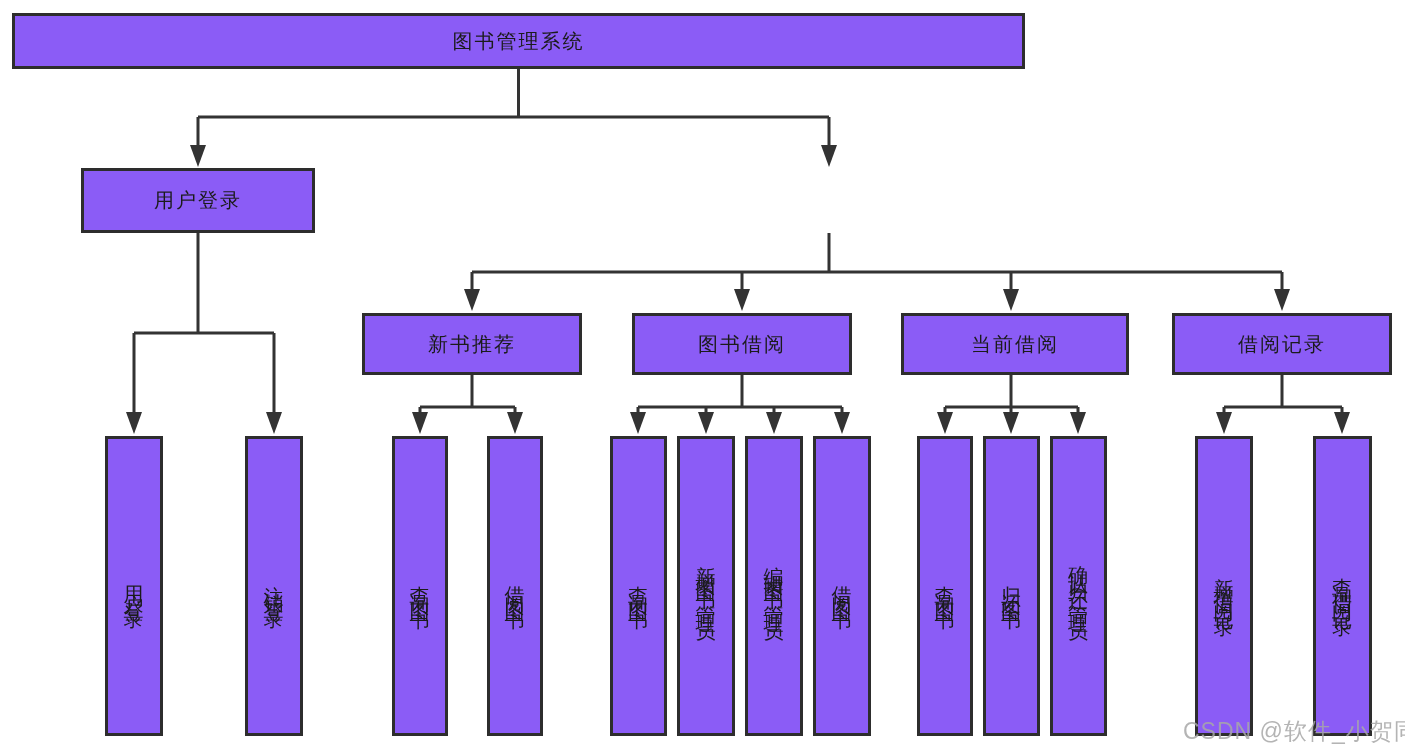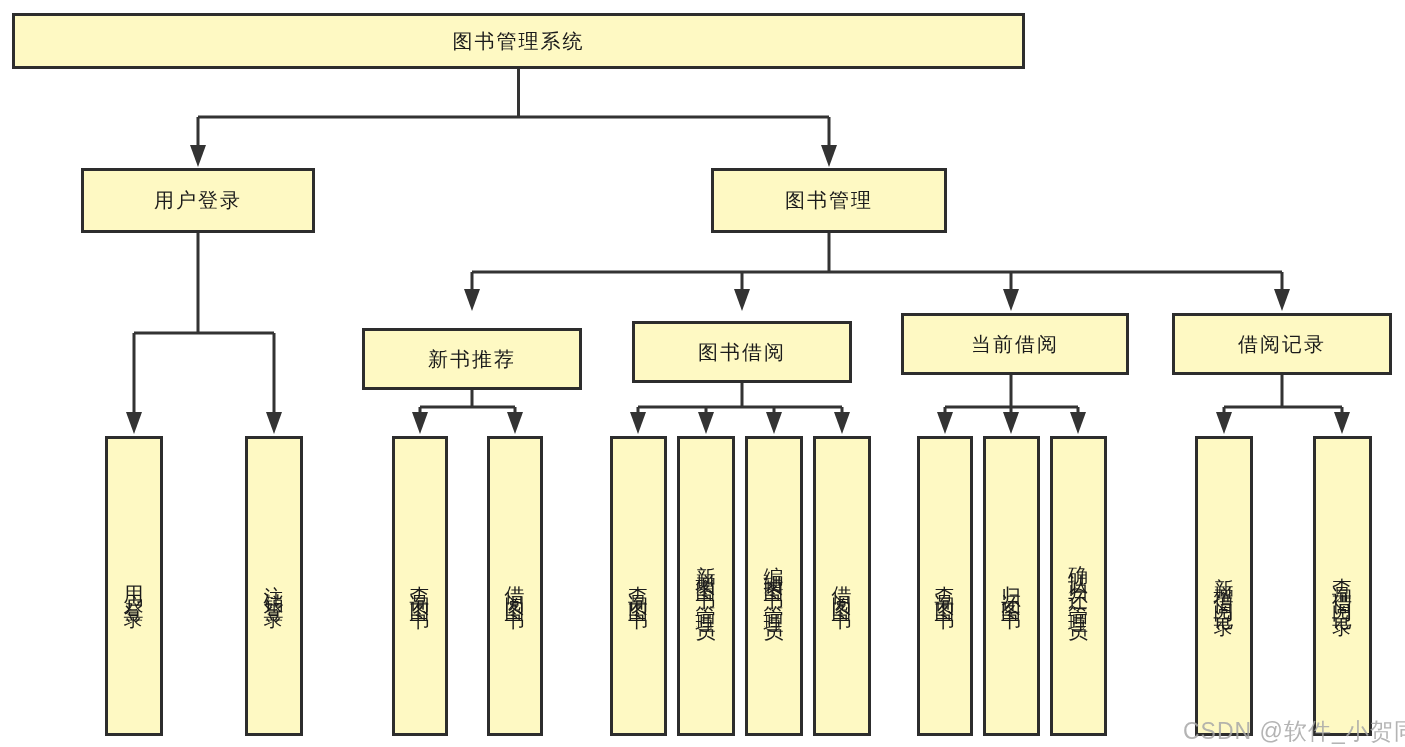--- a/index.html
+++ b/index.html
@@ -18,21 +18,21 @@
   #connectors {
     position: absolute;
     left: 0;
     top: 0;
     z-index: 1;
   }
   .box {
     position: absolute;
     box-sizing: border-box;
     border: 3px solid #2d2d2d;
-    background: #fef9c3;
+    background: #8b5cf6;
     display: flex;
     align-items: center;
     justify-content: center;
     z-index: 2;
     color: #1b1b1b;
   }
   .hlabel {
     font-size: 20px;
     letter-spacing: 2px;
     white-space: nowrap;
@@ -111,28 +111,25 @@
     <polygon class="arrow" points="1342,434 1334,412 1350,412"></polygon>
   </svg>
 
   <div class="box" style="left:12px; top:13px; width:1013px; height:56px;">
     <span class="hlabel">图书管理系统</span>
   </div>
 
   <div class="box" style="left:81px; top:168px; width:234px; height:65px;">
     <span class="hlabel">用户登录</span>
   </div>
-  <div class="box" style="left:711px; top:168px; width:236px; height:65px;">
-    <span class="hlabel">图书管理</span>
-  </div>
 
-  <div class="box" style="left:362px; top:328px; width:220px; height:62px;">
+  <div class="box" style="left:362px; top:313px; width:220px; height:62px;">
     <span class="hlabel">新书推荐</span>
   </div>
-  <div class="box" style="left:632px; top:313px; width:220px; height:62px;margin-top:8px;">
+  <div class="box" style="left:632px; top:313px; width:220px; height:62px;">
     <span class="hlabel">图书借阅</span>
   </div>
   <div class="box" style="left:901px; top:313px; width:228px; height:62px;">
     <span class="hlabel">当前借阅</span>
   </div>
   <div class="box" style="left:1172px; top:313px; width:220px; height:62px;">
     <span class="hlabel">借阅记录</span>
   </div>
 
   <div class="box leaf" style="left:105px; width:58px;">

